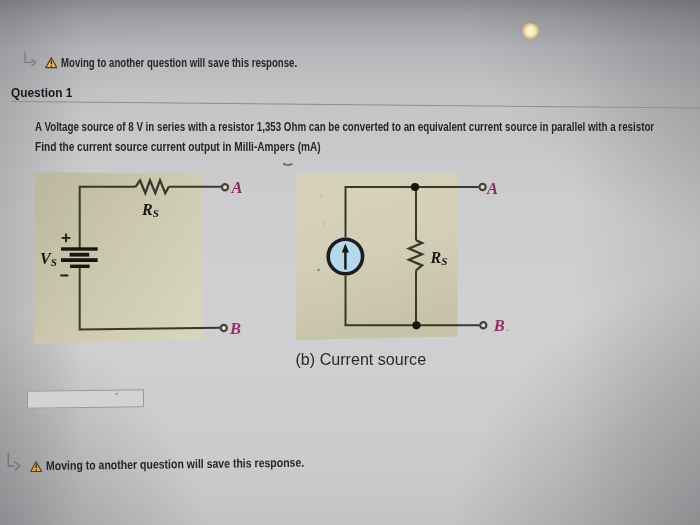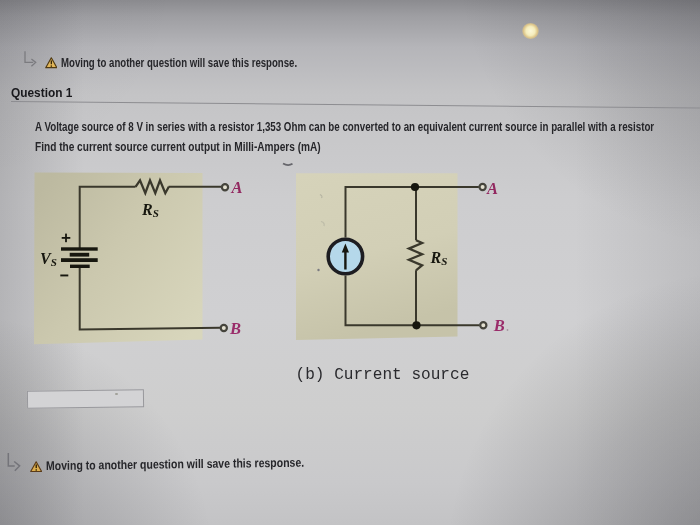--- a/index.html
+++ b/index.html
@@ -105,21 +105,21 @@
     <text x="430.5" y="262.5" font-size="16" font-style="italic" font-weight="bold" fill="#17170f">R<tspan font-size="11" dy="2">S</tspan></text>
     <text x="487" y="193.5" font-size="16.5" font-style="italic" font-weight="bold" fill="#922860">A</text>
     <text x="493.8" y="331" font-size="16.5" font-style="italic" font-weight="bold" fill="#9a2c6a">B</text>
     <circle cx="507.5" cy="330" r="0.9" fill="#9a8a95" opacity="0.8"></circle>
 
     <circle cx="318.5" cy="270" r="1.2" fill="#7a7a80"></circle>
     <path d="M320 194.5 q 3 1.5 1.5 3.5" fill="none" stroke="#9a9a8e" stroke-width="1.1" opacity="0.55"></path>
     <path d="M321 221.5 q 4 1 3 4.5" fill="none" stroke="#a8a89a" stroke-width="1.2" opacity="0.5"></path>
   </svg>
 
-  <div class="txt" id="capB" style="left:295.5px;top:351.6px;font-size:16.1px;line-height:14px;font-family:Liberation Mono, monospace;color:#2a2a2e;margin-top:16px;">(b) Current source</div>
+  <div class="txt" id="capB" style="left:295.5px;top:351.6px;font-size:16.1px;line-height:14px;font-family:Liberation Sans, sans-serif;color:#2a2a2e;">(b) Current source</div>
 
   <div style="position:absolute;left:26.5px;top:389.5px;width:115px;height:15.5px;border:1px solid #98989c;background:#d3d3d5;transform:rotate(-0.75deg);"></div>
 
   <div style="position:absolute;left:115.4px;top:392.6px;width:2.2px;height:2.2px;border-radius:50%;background:#a2a29a;"></div>
 
   <svg style="position:absolute;left:4.5px;top:452px" width="20" height="20" viewBox="0 0 20 20">
     <path d="M3.3 1 V 14 H 9.7" fill="none" stroke="#74747a" stroke-width="1.5"></path>
     <path d="M9.2 9.5 L 14.6 13.9 L 9.8 18.8" fill="none" stroke="#74747a" stroke-width="1.5"></path>
   </svg>
   <svg style="position:absolute;left:29.8px;top:460.8px" width="12.3" height="11.6" viewBox="0 0 14 13">

